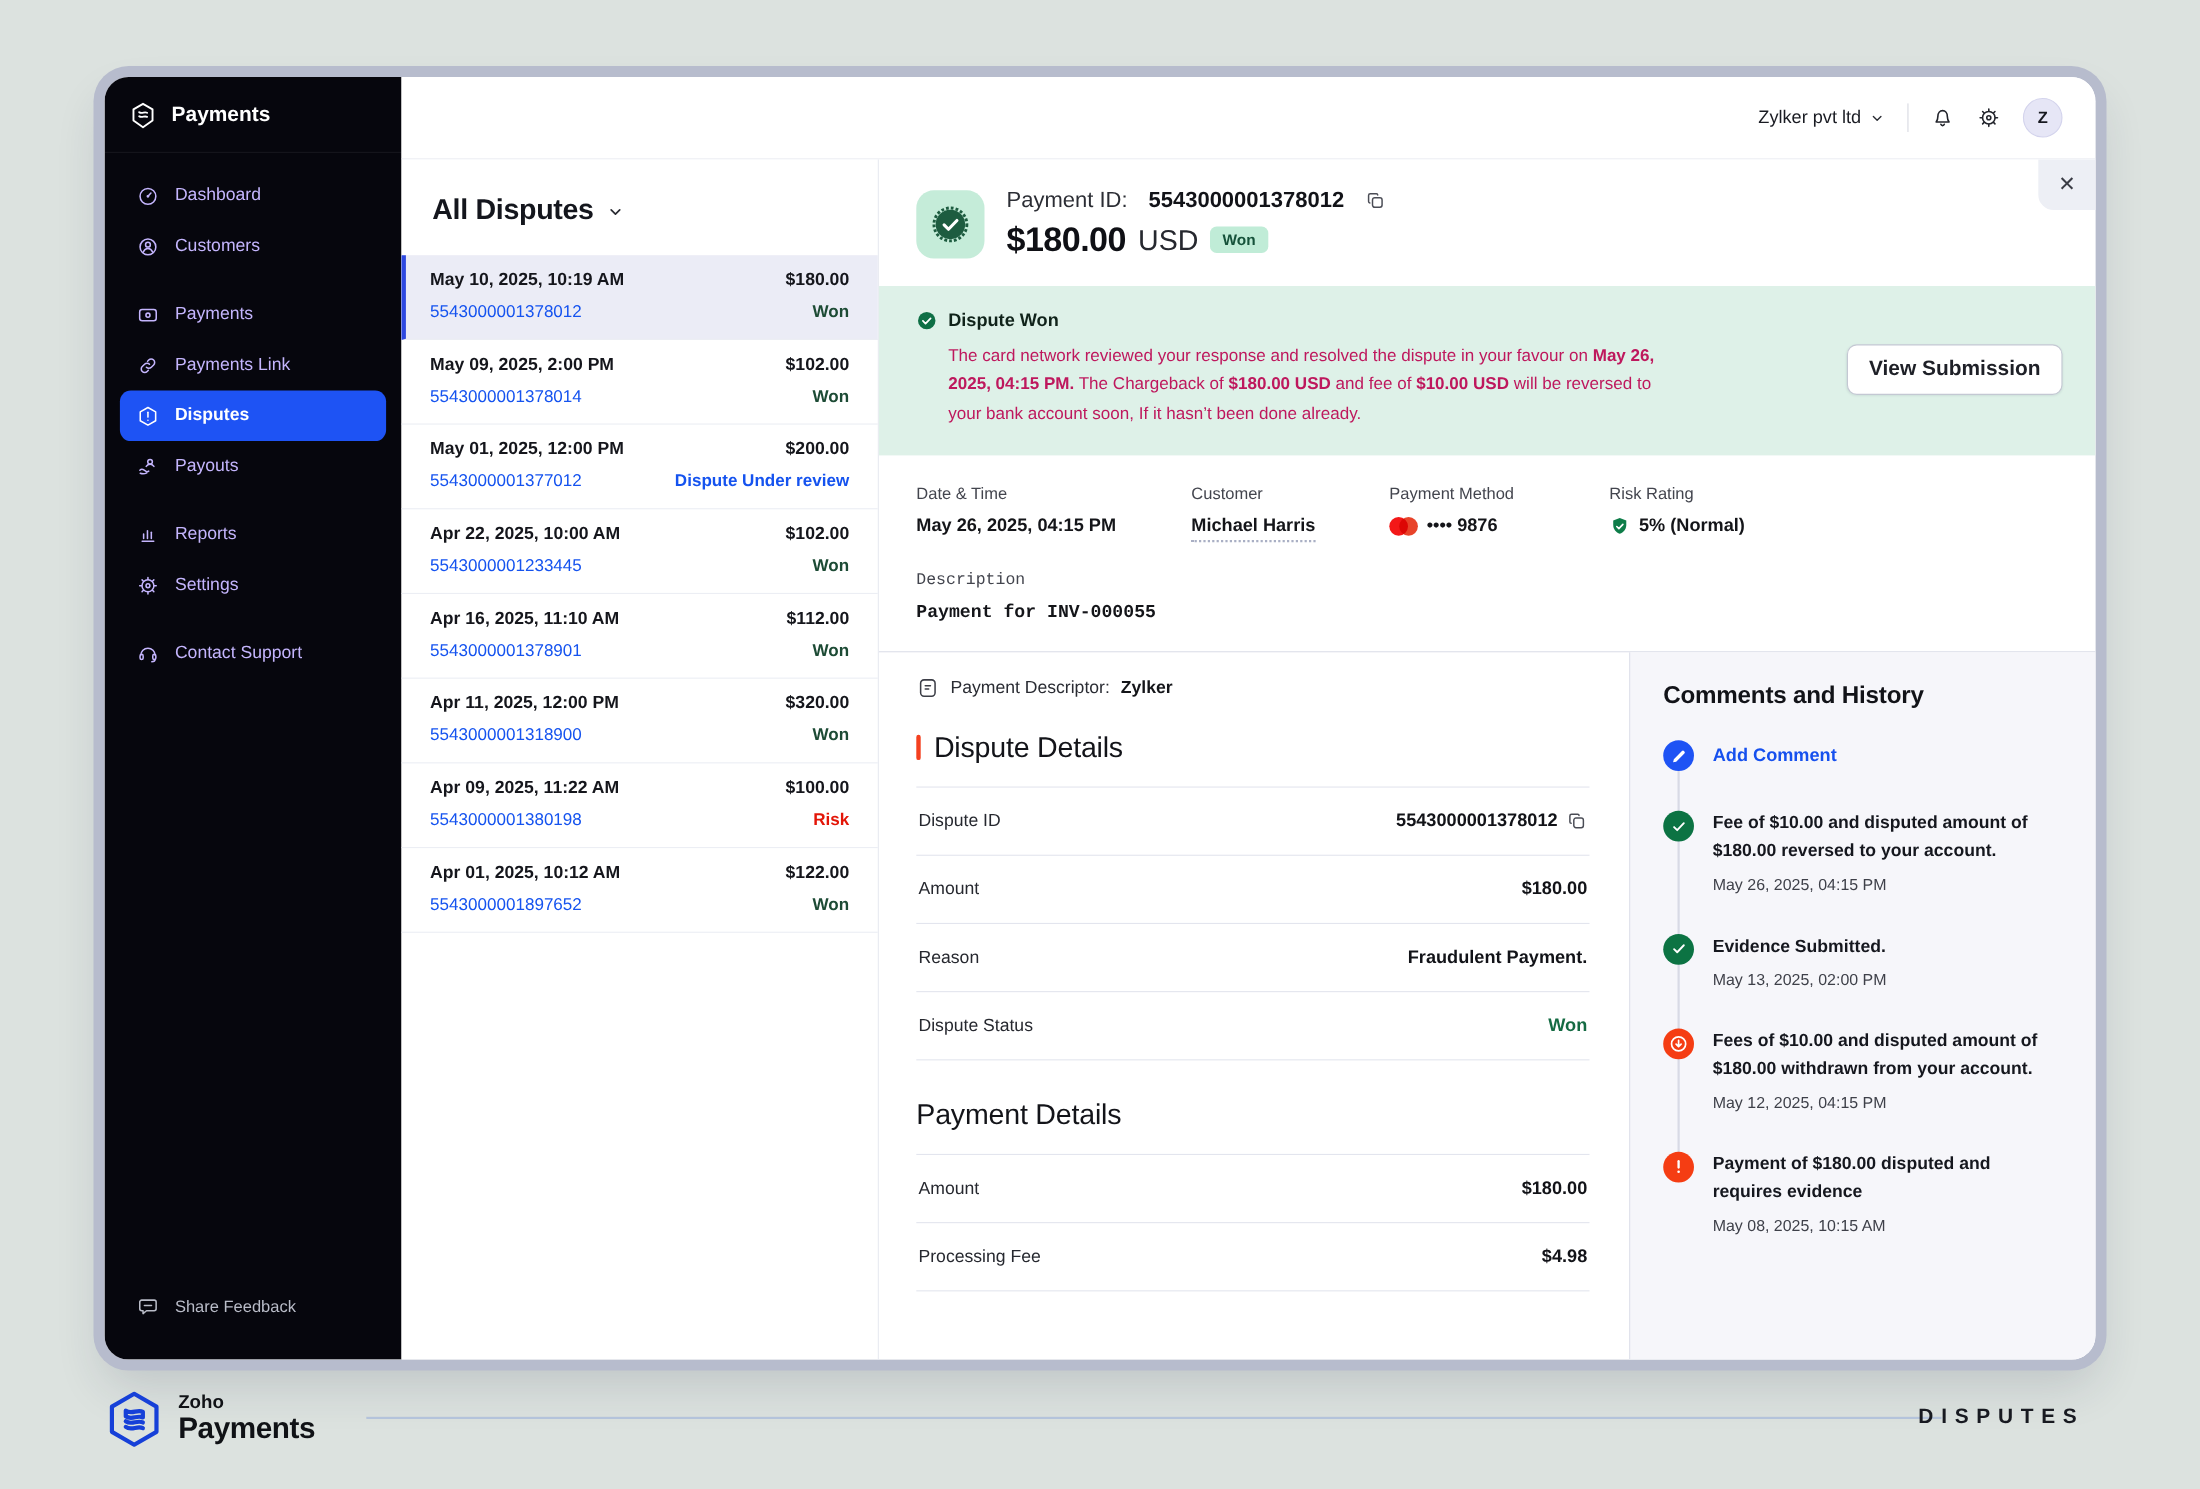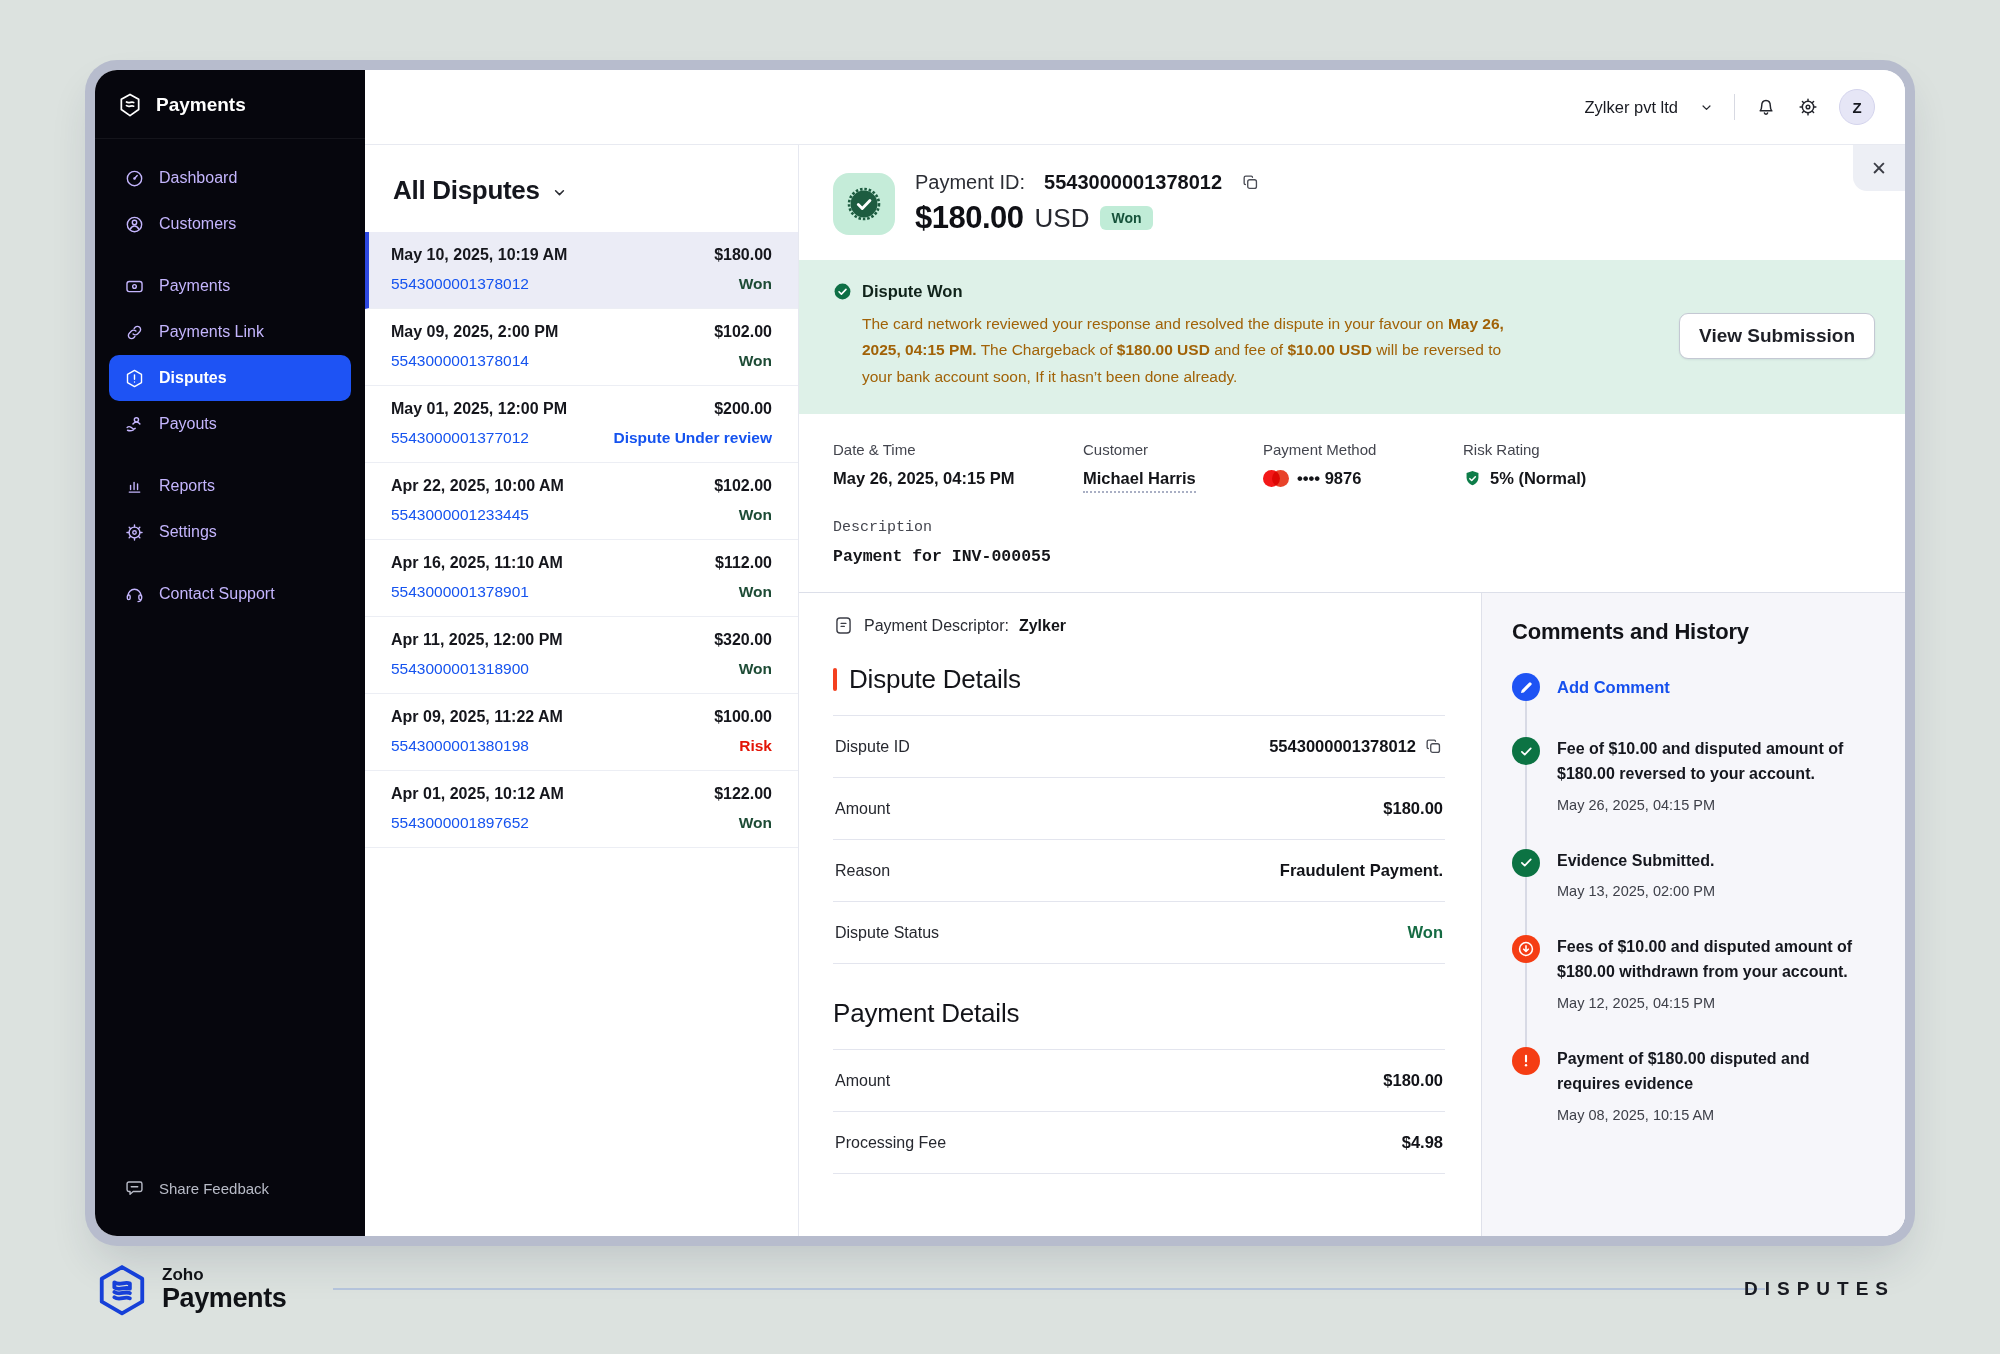--- a/index.html
+++ b/index.html
@@ -25,21 +25,21 @@
   .sitem .sicon { width:21px; height:21px; display:flex; flex:none; }
   .sitem svg { width:21px; height:21px; }
   .sitem.active { background:#1e53f4; color:#fff; font-weight:700; }
   .side-bottom { margin-top:auto; padding:18px 14px 28px; }
   .sitem.feedback { font-size:15px; color:#b9bcc8; height:40px; }
 
   
   .main { flex:1; display:flex; flex-direction:column; min-width:0; }
   .topbar { height:75px; flex:none; display:flex; align-items:center; justify-content:flex-end; gap:20px;
             padding:0 30px; border-bottom:1px solid #e8eaf1; background:#fff; }
-  .account { display:flex; align-items:center; gap:21px; font-size:16.5px; color:#191b22; cursor:pointer; }
+  .account { display:flex; align-items:center; gap:7px; font-size:16.5px; color:#191b22; cursor:pointer; }
   .account svg { width:15px; height:15px; color:#2a2c33; }
   .vdiv { width:1px; height:26px; background:#d7d9e2; }
   .iconbtn { background:none; border:none; cursor:pointer; color:#23252c; display:flex; }
   .iconbtn svg { width:22px; height:22px; }
   .avatar { width:36px; height:36px; border-radius:50%; background:#e6e6f6; border:1px solid #d3d3ec;
             display:flex; align-items:center; justify-content:center; font-size:15px; font-weight:800; color:#16181f; cursor:pointer; }
 
   .content { flex:1; display:flex; min-height:0; }
 
   
@@ -70,21 +70,21 @@
   .pid-line b { color:#121318; font-weight:800; }
   .copy { width:19px; height:19px; color:#4a4c55; cursor:pointer; flex:none; }
   .amt-line { display:flex; align-items:center; gap:11px; margin-top:6px; }
   .amt { font-size:31px; font-weight:800; color:#0f1015; letter-spacing:-.5px; }
   .cur { font-size:26px; font-weight:500; color:#26282f; }
   .badge { background:#c0ecd7; color:#15523a; font-size:14px; font-weight:700; padding:4px 11px; border-radius:6px; }
 
   .banner { background:#def1e8; padding:22px 30px 24px 34px; display:flex; align-items:center; gap:24px; }
   .banner-title { display:flex; align-items:center; gap:10px; font-size:16.5px; font-weight:800; color:#10231a; }
   .banner-title svg { width:19px; height:19px; flex:none; }
-  .banner-body { margin:10px 16px 0 29px; font-size:15.5px; color:#a16207; line-height:1.7; max-width:648px; }
+  .banner-body { margin:10px 16px 0 29px; font-size:15.5px; color:#be185d; line-height:1.7; max-width:648px; }
   .banner-body .b { font-weight:800; }
   .btn-white { margin-left:auto; background:#fff; border:1px solid #c4c8d3; border-radius:9px; padding:11px 19px;
                font-size:19px; font-weight:700; color:#1e2027; cursor:pointer; white-space:nowrap;
                font-family:"Liberation Sans",sans-serif; box-shadow:0 1px 2px rgba(30,35,60,.08); }
 
   .meta-desc { padding:27px 34px 26px; }
   .meta-grid { display:grid; grid-template-columns:250px 180px 200px auto; }
   .mlabel { font-size:15px; color:#43454e; margin-bottom:11px; }
   .mvalue { font-size:16.5px; font-weight:800; color:#141519; display:flex; align-items:center; gap:8px; }
   .cust { border-bottom:2px dotted #a9afc4; padding-bottom:3px; cursor:pointer; }

